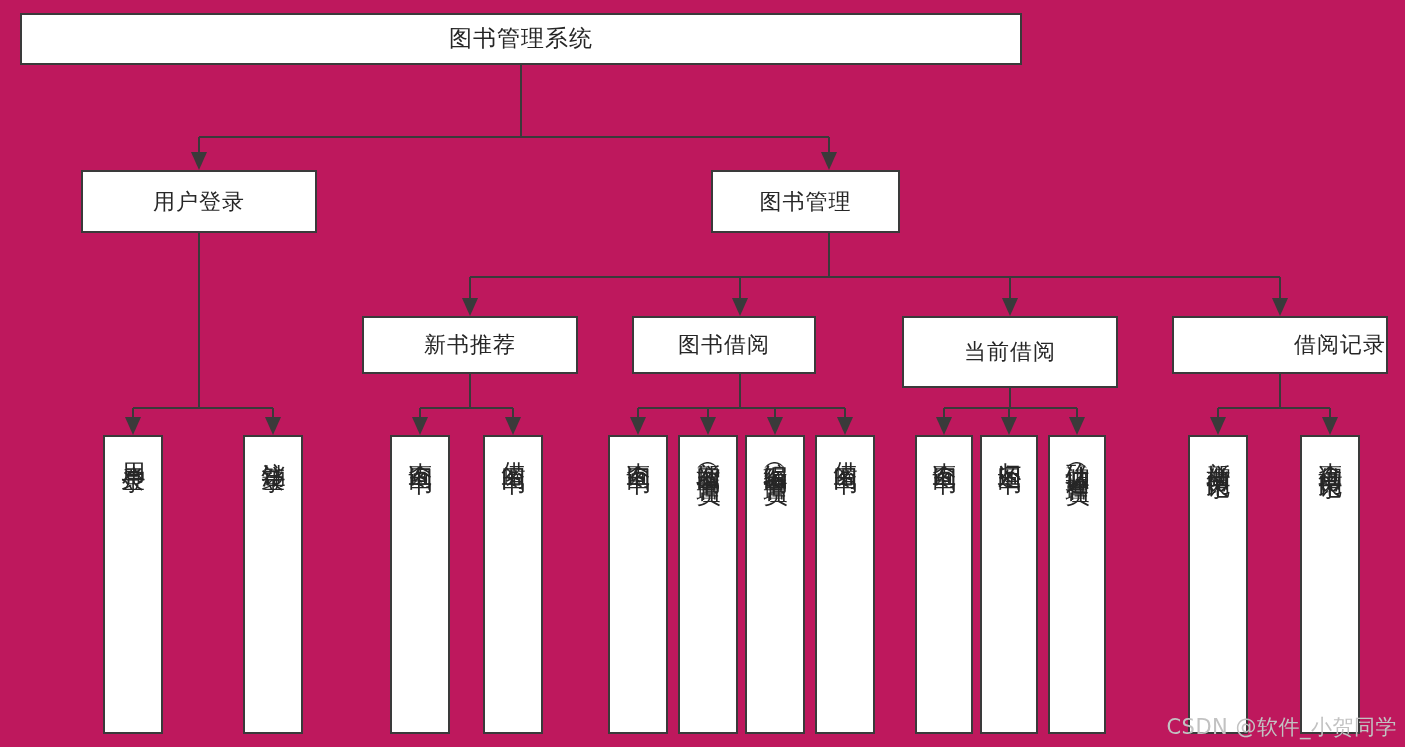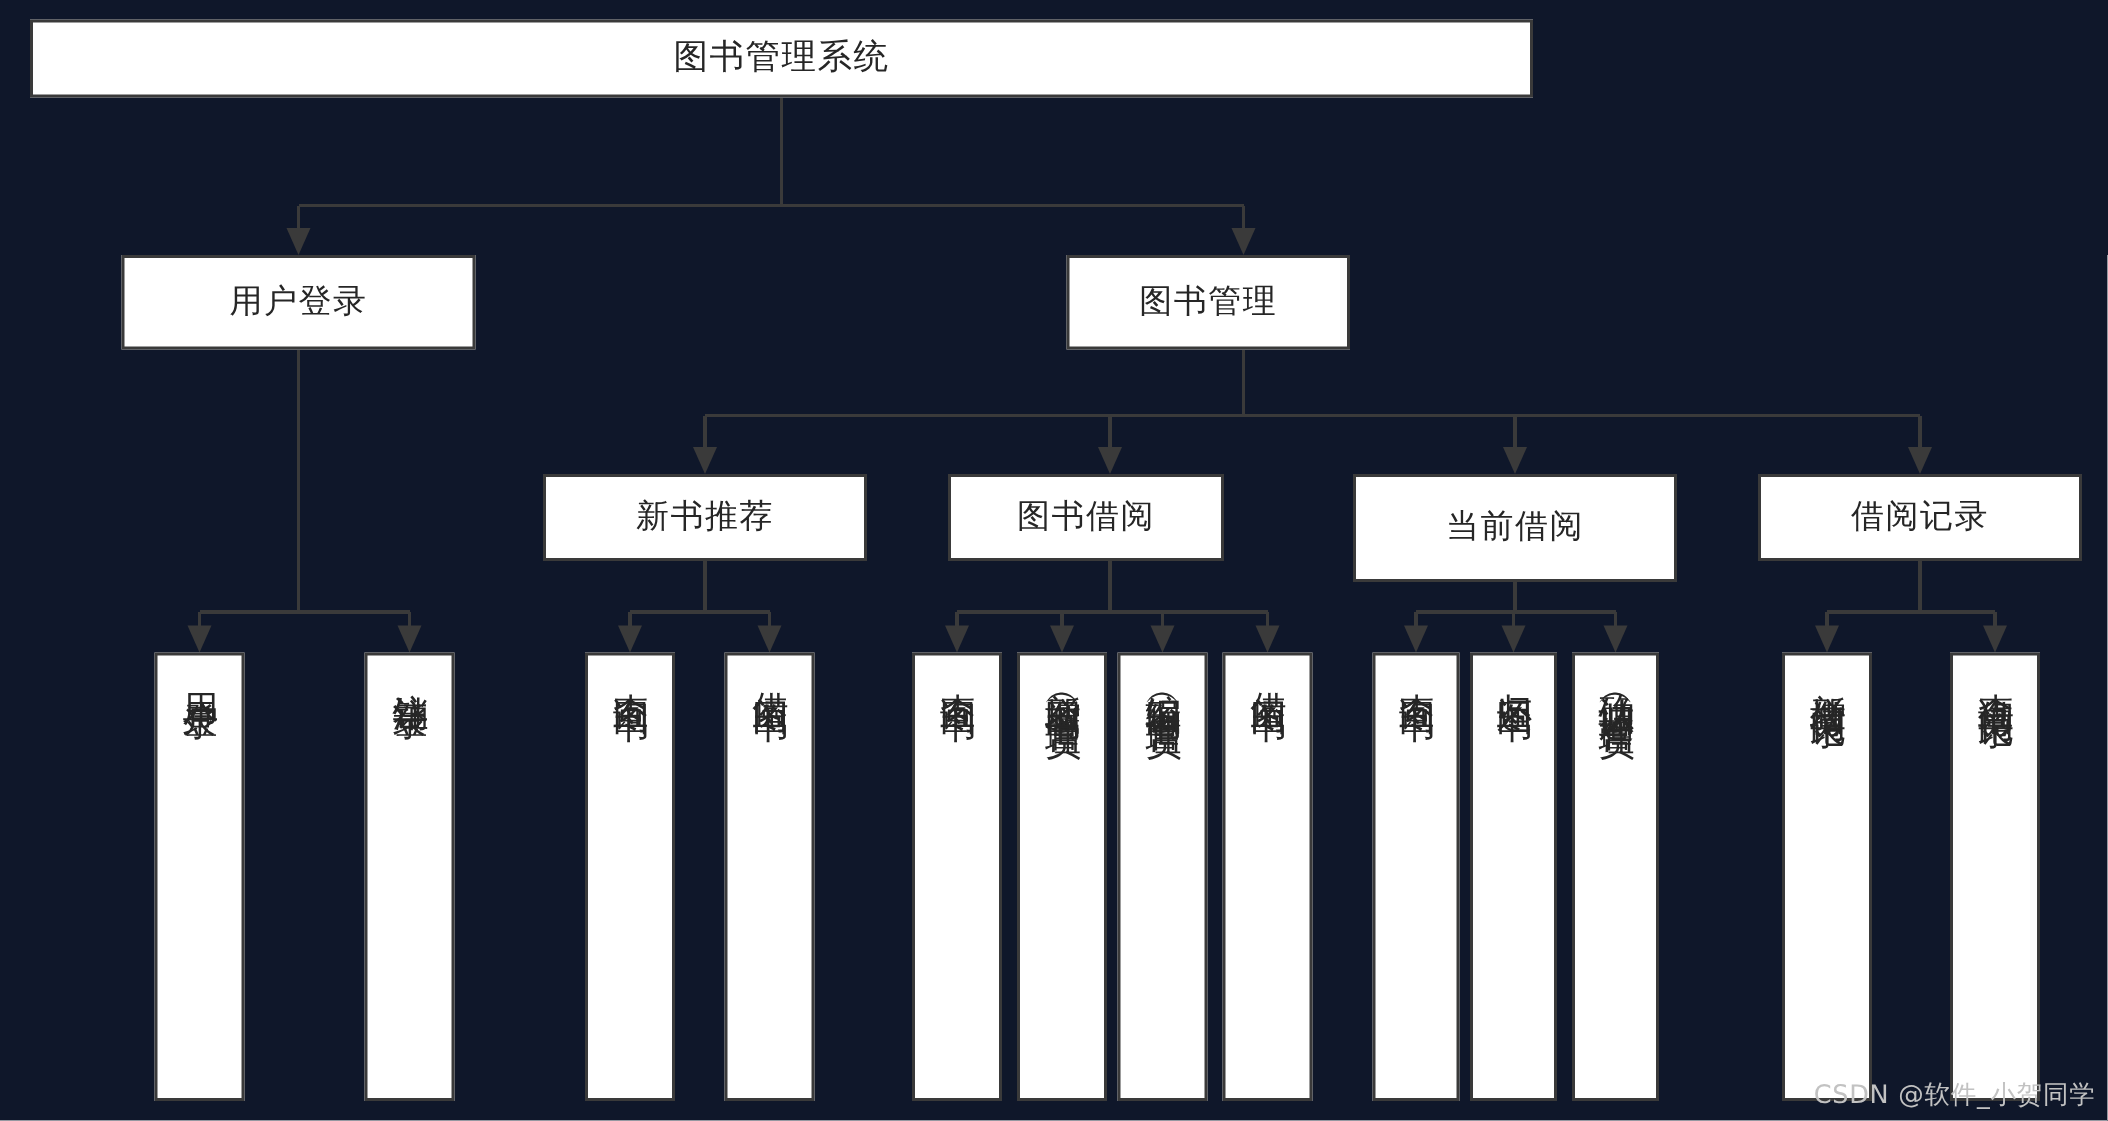--- a/index.html
+++ b/index.html
@@ -7,21 +7,21 @@
     padding: 0;
     background: #ffffff;
   }
   body {
     font-family: "DejaVu Sans", "Liberation Sans", sans-serif;
   }
   #canvas {
     position: relative;
     width: 1405px;
     height: 747px;
-    background: #0f172a;
+    background: #be185d;
     overflow: hidden;
   }
   #edges {
     position: absolute;
     left: 0;
     top: 0;
     width: 1405px;
     height: 747px;
   }
   .node {
@@ -54,21 +54,21 @@
     text-orientation: upright;
     font-size: 24px;
     letter-spacing: 3px;
     line-height: 1.05;
   }
   .node.root .label { font-size: 23px; }
   #watermark {
     position: absolute;
     right: 8px;
     bottom: 6px;
-    font-size: 17px;
+    font-size: 21px;
     color: #c2c2c2;
     letter-spacing: 0.5px;
     white-space: nowrap;
     pointer-events: none;
     margin-top: 36px;
   }
 </style>
 </head>
 <body>
 
@@ -139,21 +139,21 @@
       </div>
       <div class="node horiz" style="left: 362px; top: 316px; width: 216px; height: 58px; border-color: rgb(58, 58, 58);">
         <span class="label">新书推荐</span>
       </div>
       <div class="node horiz" style="left: 632px; top: 316px; width: 184px; height: 58px; border-color: rgb(58, 58, 58);">
         <span class="label">图书借阅</span>
       </div>
       <div class="node horiz" style="left: 902px; top: 316px; width: 216px; height: 72px; border-color: rgb(58, 58, 58);">
         <span class="label">当前借阅</span>
       </div>
-      <div class="node horiz" style="left: 1172px; top: 316px; width: 216px; height: 58px; border-color: rgb(58, 58, 58);">
+      <div class="node horiz" style="left: 1172px; top: 316px; width: 216px; height: 58px; border-color: rgb(58, 58, 58); justify-content: flex-end;">
         <span class="label">借阅记录</span>
       </div>
       <div class="node vert" style="left: 103px; top: 435px; width: 60px; height: 299px; border-color: rgb(58, 58, 58);">
         <span class="label">用户登录</span>
       </div>
       <div class="node vert" style="left: 243px; top: 435px; width: 60px; height: 299px; border-color: rgb(58, 58, 58);">
         <span class="label">注销登录</span>
       </div>
       <div class="node vert" style="left: 390px; top: 435px; width: 60px; height: 299px; border-color: rgb(58, 58, 58);">
         <span class="label">查询图书</span>

